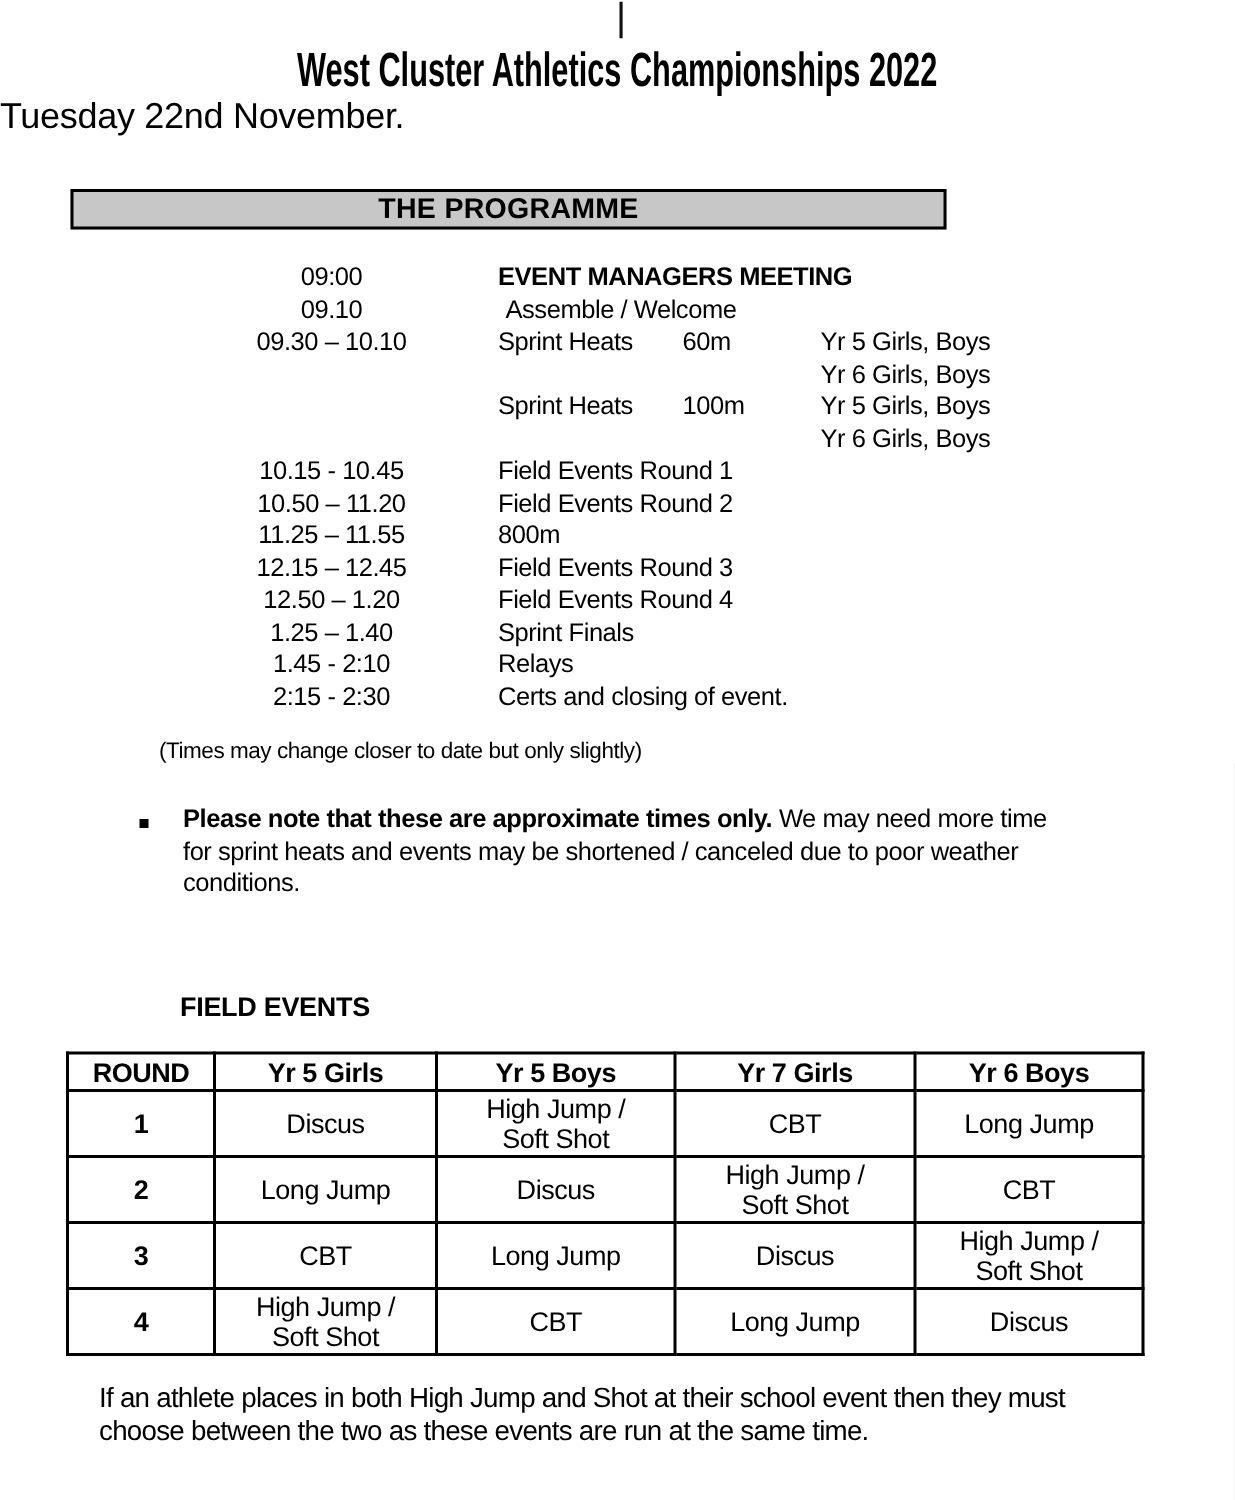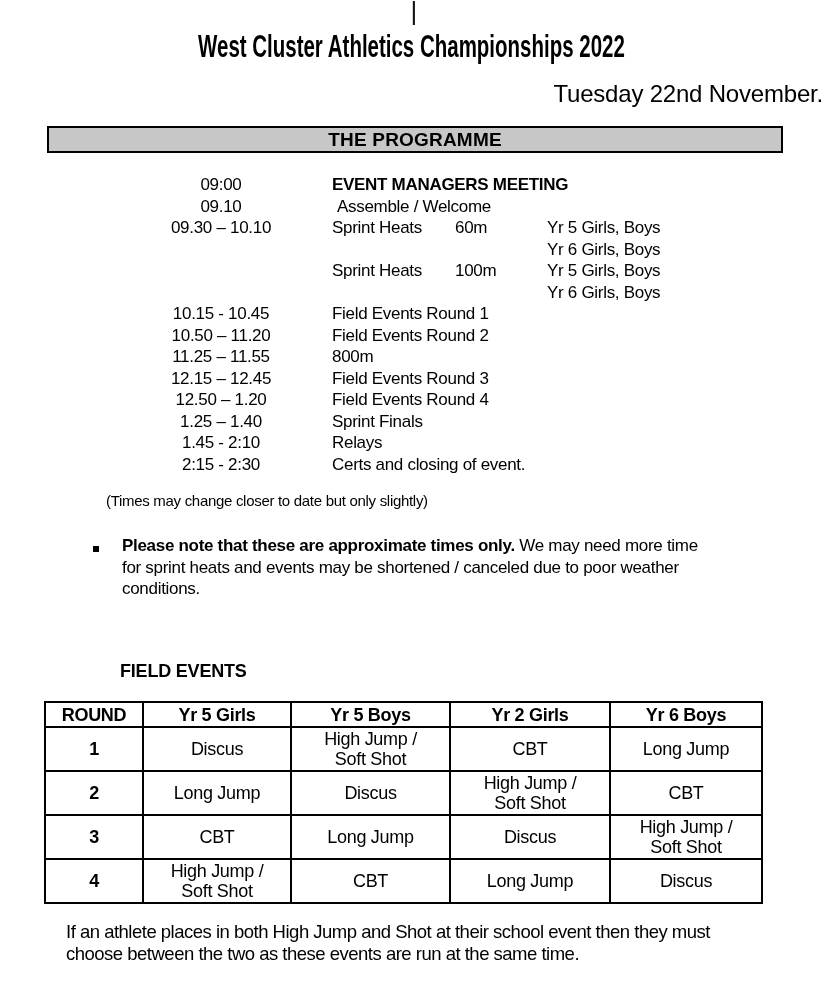--- a/index.html
+++ b/index.html
@@ -37,29 +37,28 @@
     font-weight: bold;
     font-size: 32px;
     letter-spacing: 0px;
     transform: scaleX(0.64);
     transform-origin: center;
   }
   .subtitle {
     position: absolute;
     top: 64px; left: 0;
     width: 823px;
-    text-align: right;
+    text-align: left;
     font-size: 24px;
     letter-spacing: -0.2px;
-    margin-top: 16px;
   }
   .banner {
     position: absolute;
     top: 126px; left: 47px;
-    width: 736px; height: 27px;
+    width: 584px; height: 27px;
     background: #c7c7c7;
     border: 2px solid #000;
     text-align: center;
     font-weight: bold;
     font-size: 19px;
     line-height: 23px;
     letter-spacing: 0.2px;
   }
   .schedule {
     position: absolute;
@@ -249,21 +248,21 @@
       <col style="width:148px">
       <col style="width:159px">
       <col style="width:160px">
       <col style="width:152px">
     </colgroup>
     <thead>
       <tr>
         <th>ROUND</th>
         <th>Yr 5 Girls</th>
         <th>Yr 5 Boys</th>
-        <th>Yr 2 Girls</th>
+        <th>Yr 7 Girls</th>
         <th>Yr 6 Boys</th>
       </tr>
     </thead>
     <tbody>
       <tr>
         <td class="round">1</td>
         <td>Discus</td>
         <td>High Jump /
 Soft Shot</td>
         <td>CBT</td>

